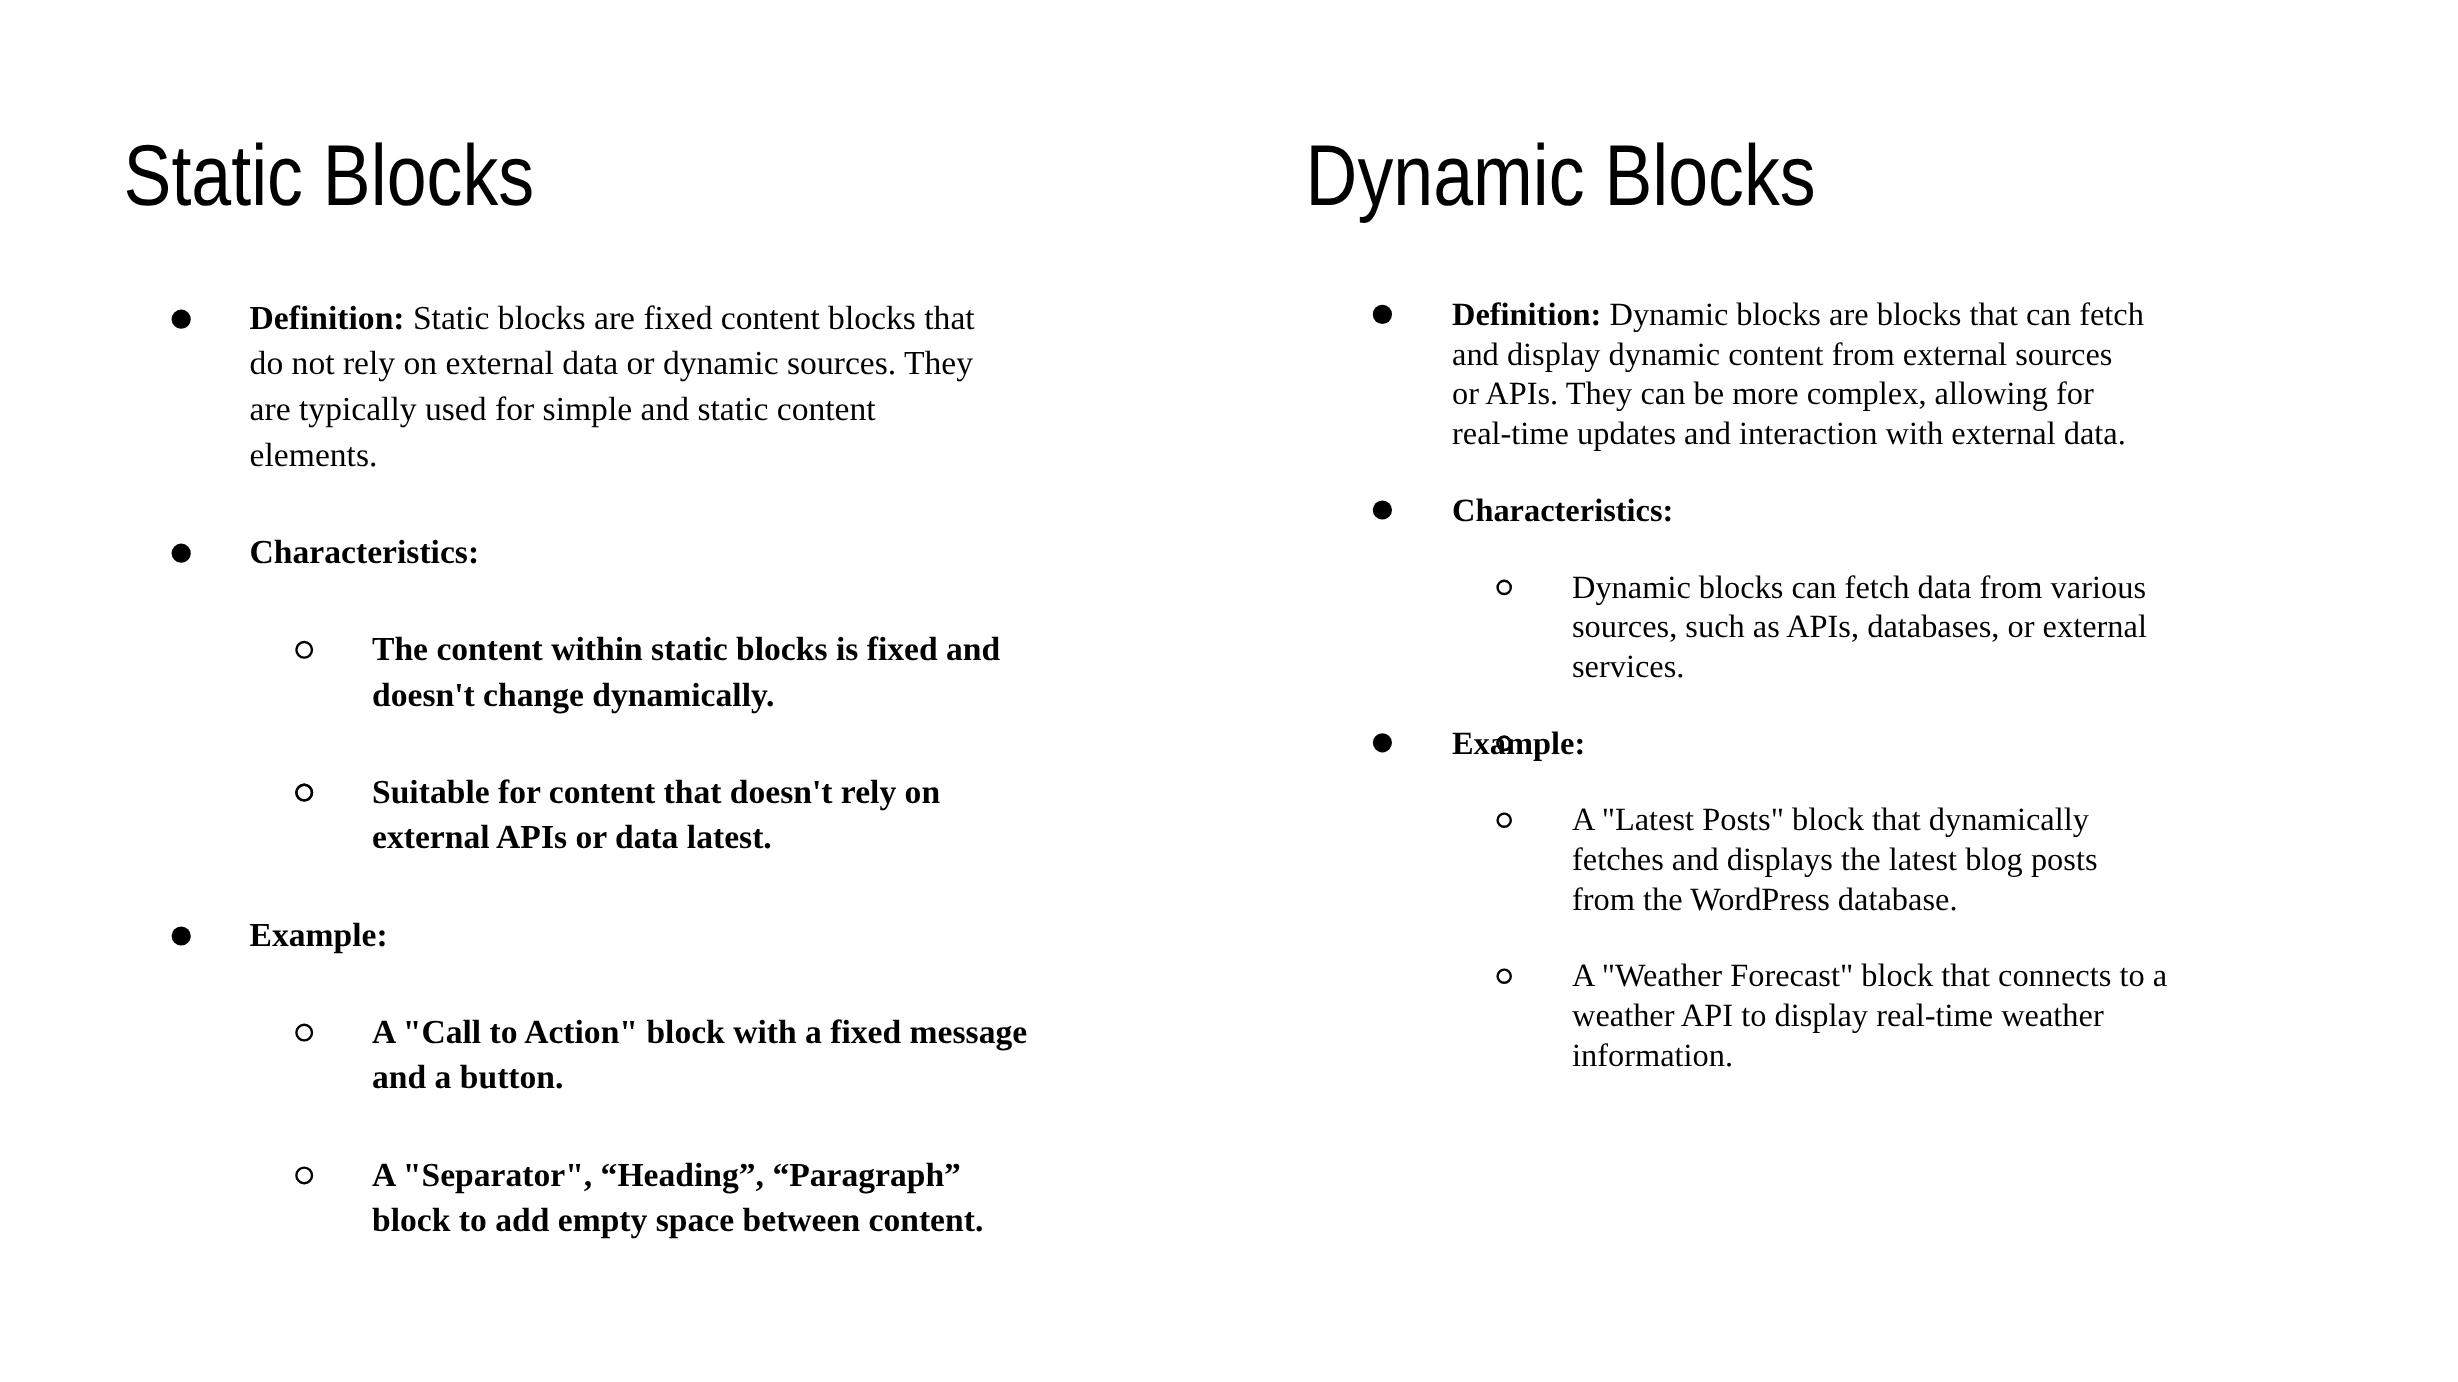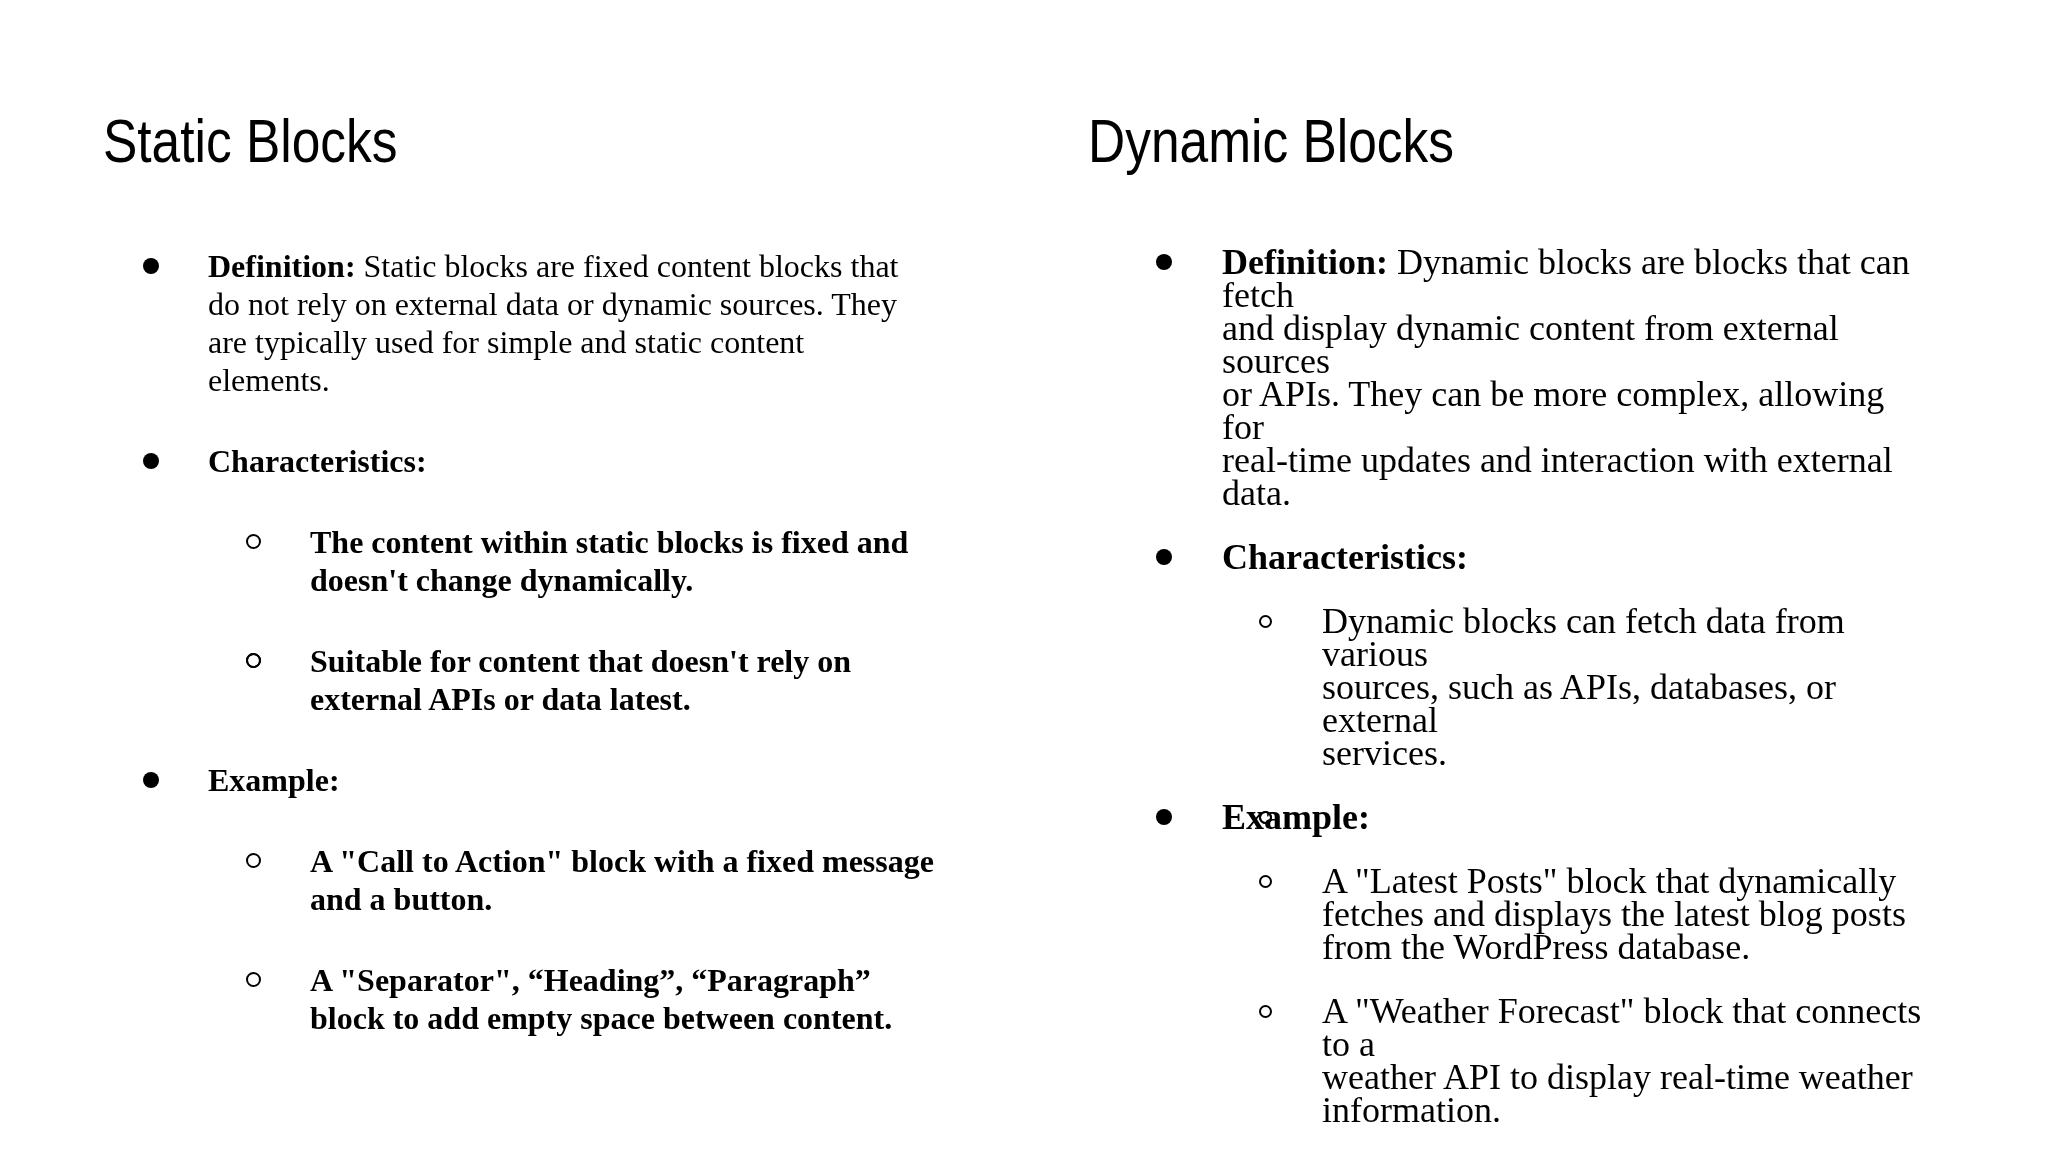--- a/index.html
+++ b/index.html
@@ -8,40 +8,40 @@
     width: 2048px;
     height: 1152px;
     background: #ffffff;
     color: #000000;
     overflow: hidden;
     font-family: "Liberation Serif", serif;
   }
   .title {
     position: absolute;
     font-family: "Liberation Sans", sans-serif;
-    font-size: 62px;
+    font-size: 72px;
     line-height: 86px;
     font-weight: 400;
     white-space: nowrap;
     color: #000;
   }
   .title .tscale {
     display: inline-block;
     transform: scaleX(0.83);
     transform-origin: 0 50%;
   }
   .list { position: absolute; }
   #list0 { left: 208px;  top: 247px; width: 850px; }
   #list1 { left: 1210px; top: 246px; width: 720px; }
   #title0 { left: 103px;  top: 56px; }
   #title1 { left: 1088px; top: 56px; }
 
   .item { position: relative; }
-  .col0 .item { font-size: 32px; line-height: 38px; margin-bottom: 43px; }
-  .col1 .item { font-size: 36px; line-height: 33px; margin-bottom: 31px; margin-left: 12px; }
+  .col0 .item { font-size: 28px; line-height: 38px; margin-bottom: 43px; }
+  .col1 .item { font-size: 27px; line-height: 33px; margin-bottom: 31px; }
   .col0 .item.lvl2 { padding-left: 102px; font-weight: bold; }
   .col1 .item.lvl2 { padding-left: 100px; }
 
   .bullet { position: absolute; border-radius: 50%; }
   .dot    { background: #000; }
   .circle { border: 2px solid #000; box-sizing: border-box; background: transparent; }
   .col0 .lvl1 .dot    { left: -65px; top: 11px; width: 16px; height: 16px; }
   .col0 .lvl2 .circle { left: 38px;  top: 11px; width: 15px; height: 15px; }
   .col1 .lvl1 .dot    { left: -66px; top: 8px;  width: 16px; height: 16px; }
   .col1 .lvl2 .circle { left: 37px;  top: 10px; width: 13px; height: 13px; }

